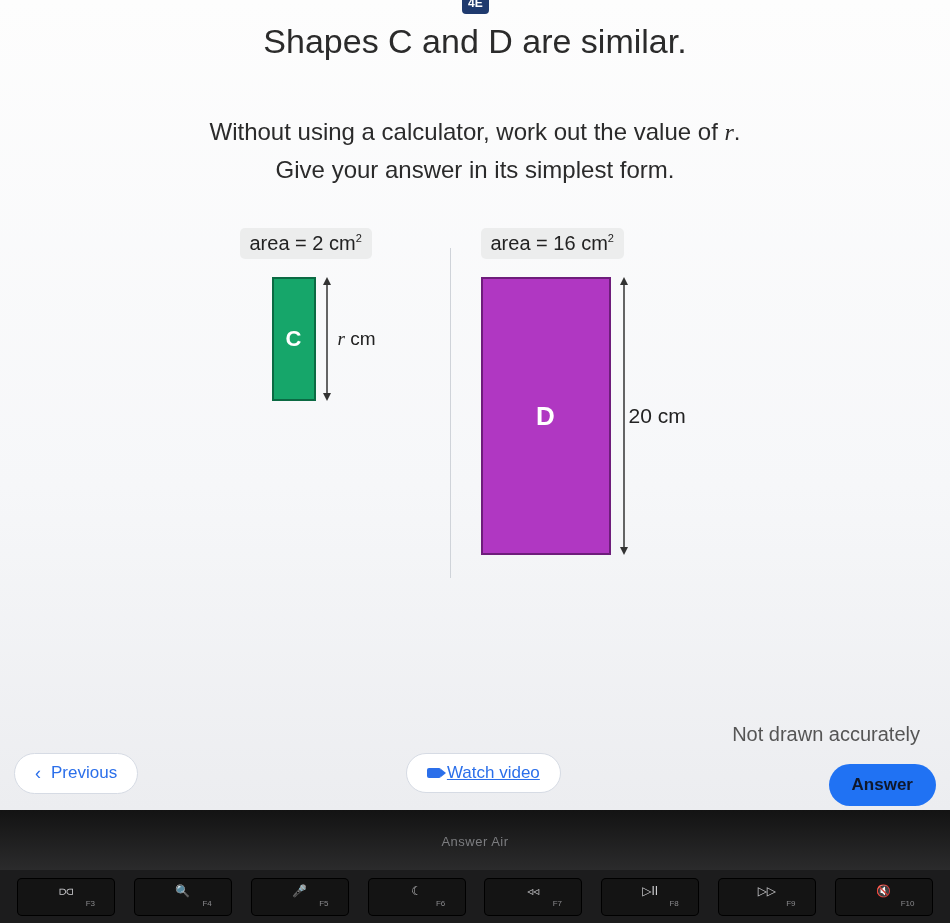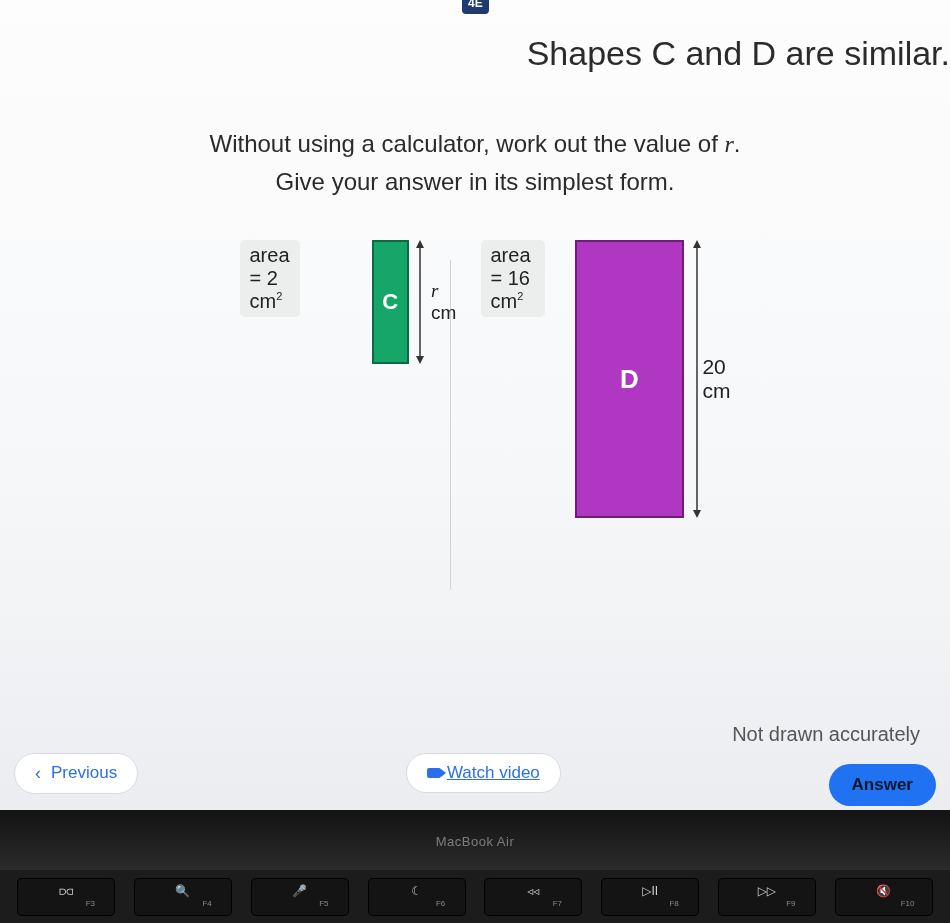--- a/index.html
+++ b/index.html
@@ -23,24 +23,24 @@
     top: -8px;
     left: 462px;
     background: #1f3a6e;
     color: #fff;
     font-size: 12px;
     font-weight: 600;
     padding: 4px 6px;
     border-radius: 4px;
   }
   .title {
-    text-align: right;
+    text-align: center;
     font-size: 34px;
     color: #2b2b2b;
-    margin-top: 24px;
+    margin-top: 12px;
     font-weight: 400;
   }
   .subtitle {
     text-align: center;
     font-size: 24px;
     color: #2b2b2b;
     margin-top: 52px;
     line-height: 1.55;
     font-weight: 400;
     padding: 0 18px;
@@ -50,21 +50,21 @@
     display: flex;
     justify-content: center;
     margin-top: 40px;
     position: relative;
     height: 360px;
   }
   .panel {
     position: relative;
     width: 250px;
     display: flex;
-    flex-direction: row;
+    flex-direction: column;
     align-items: center;
   }
   .divider {
     width: 1px;
     background: #cfd3d9;
     height: 330px;
     margin-top: 20px;
   }
   .area-badge {
     background: #eceded;
@@ -280,21 +280,21 @@
     <div class="btn btn-watch">
       <span class="cam-icon"></span>
       <span>Watch video</span>
     </div>
     <div class="btn btn-answer">
       <span>Answer</span>
     </div>
   </div>
 </div>
 
-<div class="bezel">MacBook Air</div>
+<div class="bezel">Answer Air</div>
 
 <div class="keyboard">
   <div class="key">
       <div class="sym">⫐⫏</div>
       <div class="fn">F3</div>
     </div>
   <div class="key">
       <div class="sym">🔍</div>
       <div class="fn">F4</div>
     </div>

